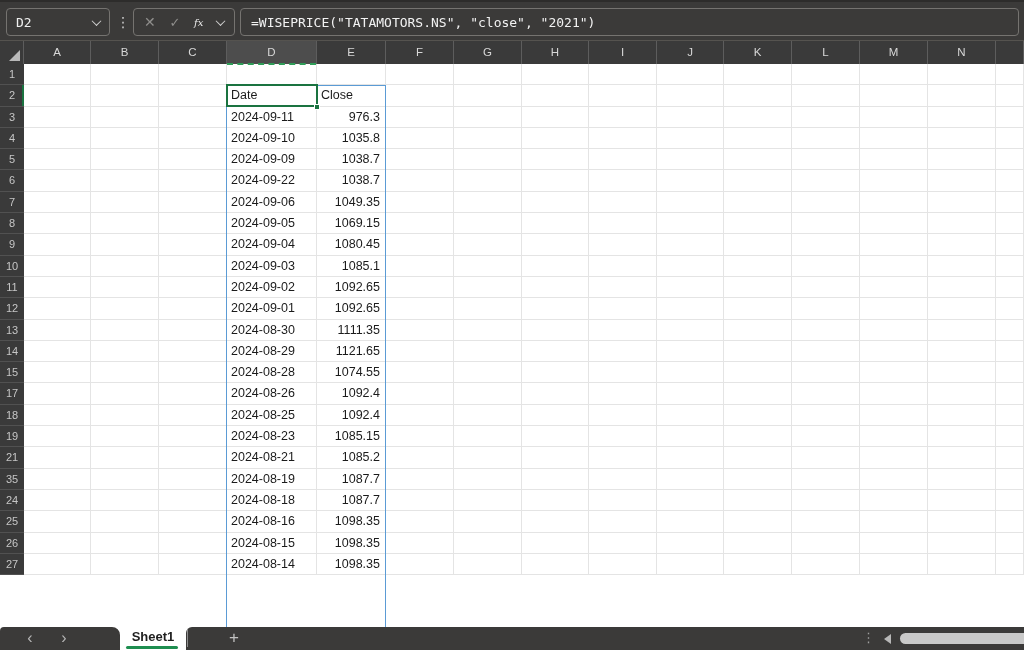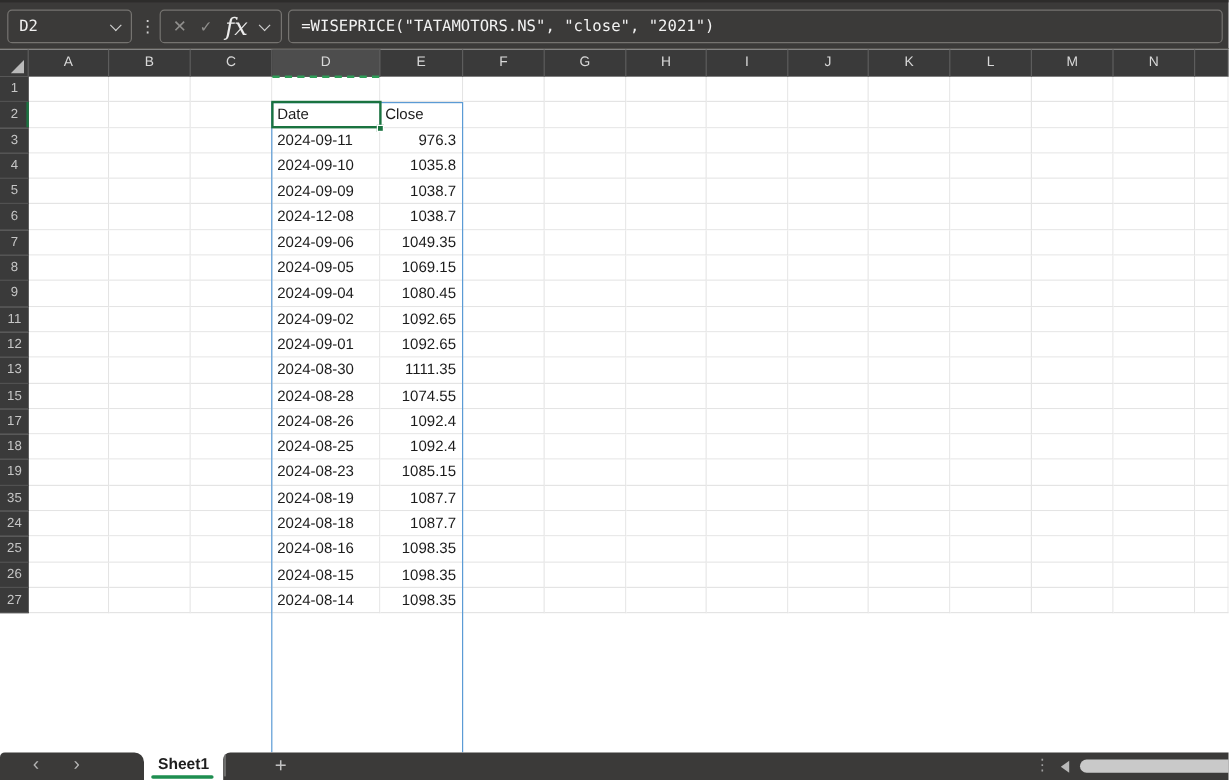--- a/index.html
+++ b/index.html
@@ -22,21 +22,21 @@
     border:1px solid #757370; border-radius:4px;
     display:flex; align-items:center; color:#f0f0f0;
   }
   .name-box { left:6px; width:104px; padding:0 9px; justify-content:space-between;
     font-size:13px; font-family:"DejaVu Sans Mono", monospace; }
   .gripper { position:absolute; left:116px; top:6px; height:28px; line-height:28px;
     color:#cfcfcf; font-size:14px; cursor:ew-resize; }
   .fx-box { left:133px; width:102px; padding:0 10px; justify-content:space-between; }
   .icon-x { color:#8f8e8c; font-size:14px; }
   .icon-check { color:#8f8e8c; font-size:13px; }
-  .icon-fx { color:#ececec; font-size:20px; font-style:italic;
+  .icon-fx { color:#ececec; font-size:10px; font-style:italic;
     font-family:"DejaVu Serif", serif; }
   .chev {
     width:7px; height:7px; display:inline-block;
     border-right:1.6px solid #cfcfcf; border-bottom:1.6px solid #cfcfcf;
     transform:rotate(45deg) translate(-1px,-1px);
   }
   .formula-box { left:240px; width:779px; padding:0 10px; overflow:hidden; }
   .formula-text {
     font-family:"DejaVu Sans Mono", monospace; font-size:13px; color:#f2f2f2;
     white-space:pre;
@@ -277,21 +277,21 @@
           <div class="cell" style="width: 68px;"></div>
           <div class="cell" style="width: 68px;"></div>
           <div class="cell" style="width: 68px;"></div>
           <div class="cell" style="width: 28px;"></div>
         </div>
         <div class="g-row">
           <div class="row-h">6</div>
           <div class="cell" style="width: 67px;"></div>
           <div class="cell" style="width: 68px;"></div>
           <div class="cell" style="width: 68px;"></div>
-          <div class="cell c-text" style="width: 90px;">2024-12-08</div>
+          <div class="cell c-text" style="width: 90px;">2024-09-22</div>
           <div class="cell c-num" style="width: 69px;">1038.7</div>
           <div class="cell" style="width: 68px;"></div>
           <div class="cell" style="width: 68px;"></div>
           <div class="cell" style="width: 67px;"></div>
           <div class="cell" style="width: 68px;"></div>
           <div class="cell" style="width: 67px;"></div>
           <div class="cell" style="width: 68px;"></div>
           <div class="cell" style="width: 68px;"></div>
           <div class="cell" style="width: 68px;"></div>
           <div class="cell" style="width: 68px;"></div>
@@ -345,20 +345,38 @@
           <div class="cell" style="width: 67px;"></div>
           <div class="cell" style="width: 68px;"></div>
           <div class="cell" style="width: 67px;"></div>
           <div class="cell" style="width: 68px;"></div>
           <div class="cell" style="width: 68px;"></div>
           <div class="cell" style="width: 68px;"></div>
           <div class="cell" style="width: 68px;"></div>
           <div class="cell" style="width: 28px;"></div>
         </div>
         <div class="g-row">
+          <div class="row-h">10</div>
+          <div class="cell" style="width: 67px;"></div>
+          <div class="cell" style="width: 68px;"></div>
+          <div class="cell" style="width: 68px;"></div>
+          <div class="cell c-text" style="width: 90px;">2024-09-03</div>
+          <div class="cell c-num" style="width: 69px;">1085.1</div>
+          <div class="cell" style="width: 68px;"></div>
+          <div class="cell" style="width: 68px;"></div>
+          <div class="cell" style="width: 67px;"></div>
+          <div class="cell" style="width: 68px;"></div>
+          <div class="cell" style="width: 67px;"></div>
+          <div class="cell" style="width: 68px;"></div>
+          <div class="cell" style="width: 68px;"></div>
+          <div class="cell" style="width: 68px;"></div>
+          <div class="cell" style="width: 68px;"></div>
+          <div class="cell" style="width: 28px;"></div>
+        </div>
+        <div class="g-row">
           <div class="row-h">11</div>
           <div class="cell" style="width: 67px;"></div>
           <div class="cell" style="width: 68px;"></div>
           <div class="cell" style="width: 68px;"></div>
           <div class="cell c-text" style="width: 90px;">2024-09-02</div>
           <div class="cell c-num" style="width: 69px;">1092.65</div>
           <div class="cell" style="width: 68px;"></div>
           <div class="cell" style="width: 68px;"></div>
           <div class="cell" style="width: 67px;"></div>
           <div class="cell" style="width: 68px;"></div>
@@ -399,20 +417,38 @@
           <div class="cell" style="width: 67px;"></div>
           <div class="cell" style="width: 68px;"></div>
           <div class="cell" style="width: 67px;"></div>
           <div class="cell" style="width: 68px;"></div>
           <div class="cell" style="width: 68px;"></div>
           <div class="cell" style="width: 68px;"></div>
           <div class="cell" style="width: 68px;"></div>
           <div class="cell" style="width: 28px;"></div>
         </div>
         <div class="g-row">
+          <div class="row-h">14</div>
+          <div class="cell" style="width: 67px;"></div>
+          <div class="cell" style="width: 68px;"></div>
+          <div class="cell" style="width: 68px;"></div>
+          <div class="cell c-text" style="width: 90px;">2024-08-29</div>
+          <div class="cell c-num" style="width: 69px;">1121.65</div>
+          <div class="cell" style="width: 68px;"></div>
+          <div class="cell" style="width: 68px;"></div>
+          <div class="cell" style="width: 67px;"></div>
+          <div class="cell" style="width: 68px;"></div>
+          <div class="cell" style="width: 67px;"></div>
+          <div class="cell" style="width: 68px;"></div>
+          <div class="cell" style="width: 68px;"></div>
+          <div class="cell" style="width: 68px;"></div>
+          <div class="cell" style="width: 68px;"></div>
+          <div class="cell" style="width: 28px;"></div>
+        </div>
+        <div class="g-row">
           <div class="row-h">15</div>
           <div class="cell" style="width: 67px;"></div>
           <div class="cell" style="width: 68px;"></div>
           <div class="cell" style="width: 68px;"></div>
           <div class="cell c-text" style="width: 90px;">2024-08-28</div>
           <div class="cell c-num" style="width: 69px;">1074.55</div>
           <div class="cell" style="width: 68px;"></div>
           <div class="cell" style="width: 68px;"></div>
           <div class="cell" style="width: 67px;"></div>
           <div class="cell" style="width: 68px;"></div>
@@ -459,20 +495,38 @@
           <div class="cell" style="width: 68px;"></div>
           <div class="cell" style="width: 28px;"></div>
         </div>
         <div class="g-row">
           <div class="row-h">19</div>
           <div class="cell" style="width: 67px;"></div>
           <div class="cell" style="width: 68px;"></div>
           <div class="cell" style="width: 68px;"></div>
           <div class="cell c-text" style="width: 90px;">2024-08-23</div>
           <div class="cell c-num" style="width: 69px;">1085.15</div>
+          <div class="cell" style="width: 68px;"></div>
+          <div class="cell" style="width: 68px;"></div>
+          <div class="cell" style="width: 67px;"></div>
+          <div class="cell" style="width: 68px;"></div>
+          <div class="cell" style="width: 67px;"></div>
+          <div class="cell" style="width: 68px;"></div>
+          <div class="cell" style="width: 68px;"></div>
+          <div class="cell" style="width: 68px;"></div>
+          <div class="cell" style="width: 68px;"></div>
+          <div class="cell" style="width: 28px;"></div>
+        </div>
+        <div class="g-row">
+          <div class="row-h">21</div>
+          <div class="cell" style="width: 67px;"></div>
+          <div class="cell" style="width: 68px;"></div>
+          <div class="cell" style="width: 68px;"></div>
+          <div class="cell c-text" style="width: 90px;">2024-08-21</div>
+          <div class="cell c-num" style="width: 69px;">1085.2</div>
           <div class="cell" style="width: 68px;"></div>
           <div class="cell" style="width: 68px;"></div>
           <div class="cell" style="width: 67px;"></div>
           <div class="cell" style="width: 68px;"></div>
           <div class="cell" style="width: 67px;"></div>
           <div class="cell" style="width: 68px;"></div>
           <div class="cell" style="width: 68px;"></div>
           <div class="cell" style="width: 68px;"></div>
           <div class="cell" style="width: 68px;"></div>
           <div class="cell" style="width: 28px;"></div>

